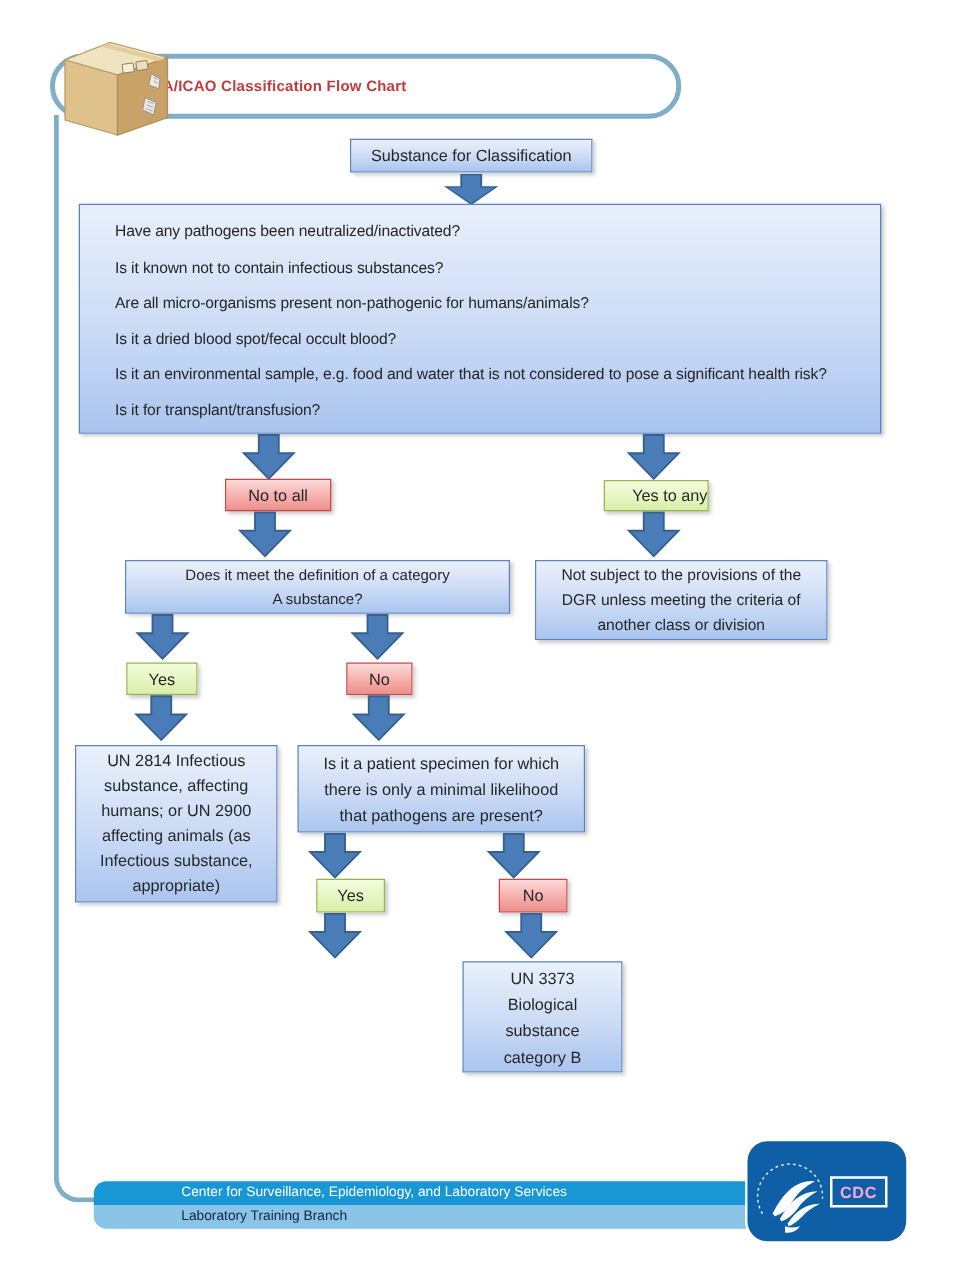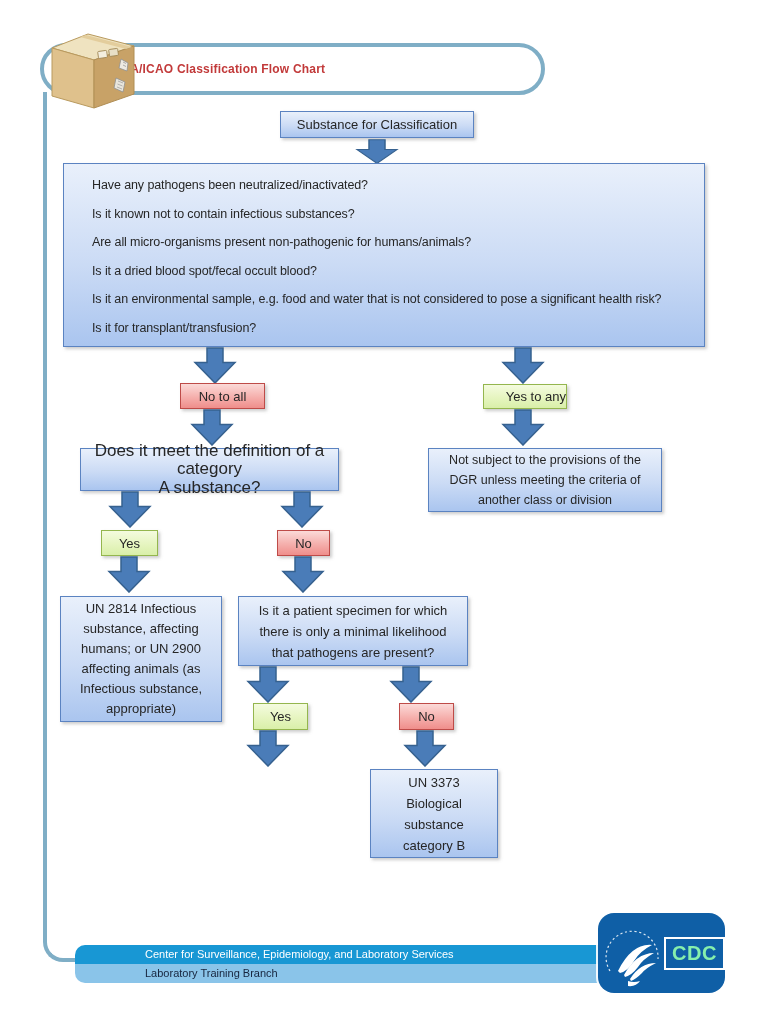--- a/index.html
+++ b/index.html
@@ -42,21 +42,21 @@
     z-index:2;box-sizing:border-box;
   }
   .ctr{display:flex;flex-direction:column;justify-content:center;text-align:center;}
   .ln{display:block;}
   #start-box{left:280px;top:111px;width:194px;height:27px;font-size:13px;}
   #big-box{left:63px;top:163px;width:642px;height:184px;padding:7px 0 0 28px;}
   #big-box .q{line-height:28.6px;font-size:12.5px;letter-spacing:-0.1px;white-space:nowrap;}
   .arr{z-index:2;position:absolute;}
   #no-to-all{left:180px;top:383px;width:85px;height:26px;font-size:13px;}
   #yes-to-any{left:483px;top:384px;width:84px;height:25px;font-size:13px;text-align:right;}
-  #cat-a-box{left:80px;top:448px;width:259px;height:43px;font-size:17px;line-height:18.5px;}
+  #cat-a-box{left:100px;top:448px;width:308px;height:43px;font-size:12px;line-height:18.5px;}
   #not-subject-box{left:428px;top:448px;width:234px;height:64px;font-size:12.5px;line-height:20px;}
   #yes1{left:101px;top:530px;width:57px;height:26px;font-size:13px;}
   #no1{left:277px;top:530px;width:53px;height:26px;font-size:13px;}
   #un2814-box{left:60px;top:596px;width:162px;height:126px;font-size:13px;line-height:20px;}
   #patient-box{left:238px;top:596px;width:230px;height:70px;font-size:13px;line-height:21px;}
   #yes2{left:253px;top:703px;width:55px;height:27px;font-size:13px;}
   #no2{left:399px;top:703px;width:55px;height:27px;font-size:13px;}
   #exempt-box{left:211px;top:769px;width:136px;height:89px;font-size:13px;line-height:21px;}
   #un3373-box{left:370px;top:769px;width:128px;height:89px;font-size:13px;line-height:21px;}
   
@@ -69,21 +69,21 @@
     left:75px;top:964px;width:600px;height:19px;background:#8AC4E9;
     border-radius:0 0 0 10px;color:#16243D;font-size:11px;line-height:19px;
     padding-left:70px;box-sizing:border-box;z-index:2;white-space:nowrap;
   }
   #cdc-logo{
     left:598px;top:913px;width:127px;height:80px;background:#0F5FA6;
     border-radius:16px;z-index:3;display:flex;align-items:center;
     box-shadow:0 0 0 2px rgba(255,255,255,0.9);
   }
   #cdc-box{
-    border:2px solid #ffffff;color:#86efac;font-weight:bold;font-size:20px;
+    border:2px solid #ffffff;color:#f9a8d4;font-weight:bold;font-size:13px;
     padding:3px 6px;margin-left:2px;letter-spacing:0.5px;
   }
 </style>
 </head>
 <body>
 
 <div id="page">
 
   <div id="frame-line" class="abs"></div>
 

